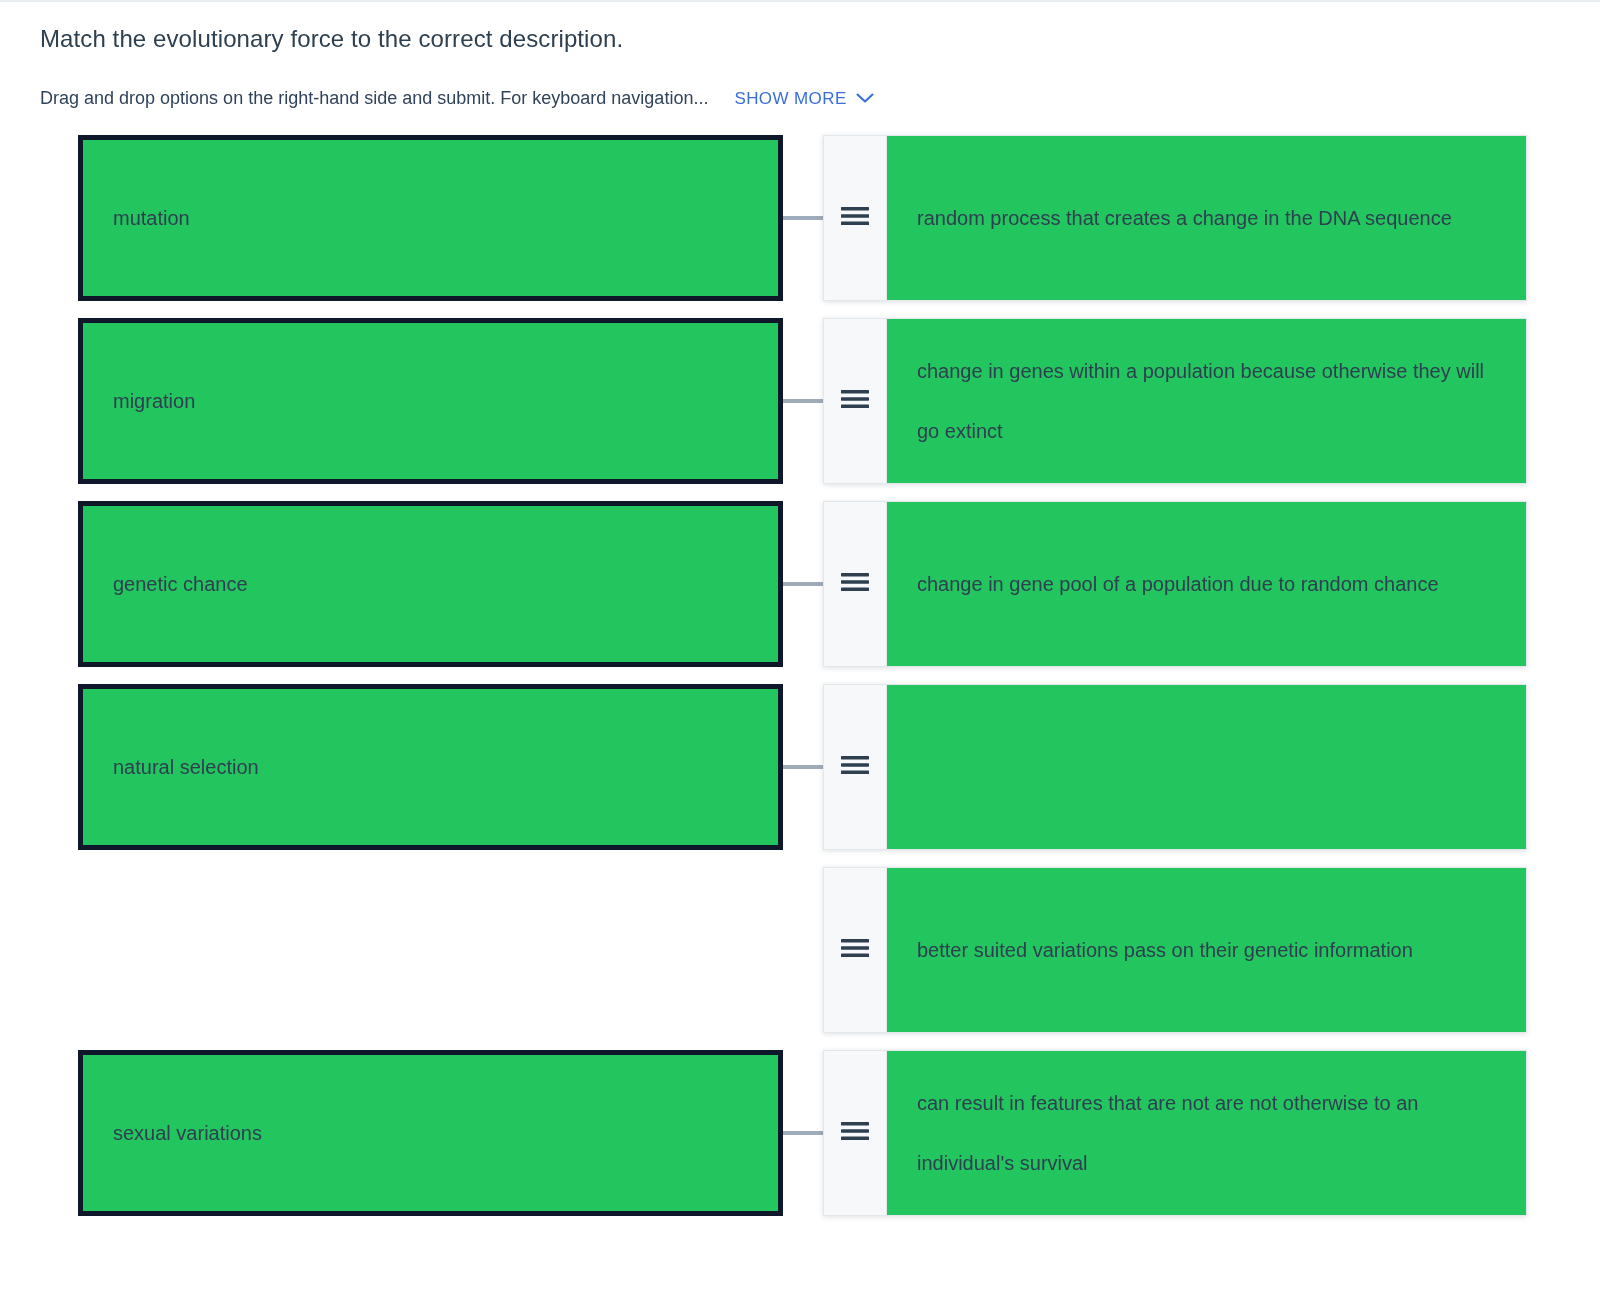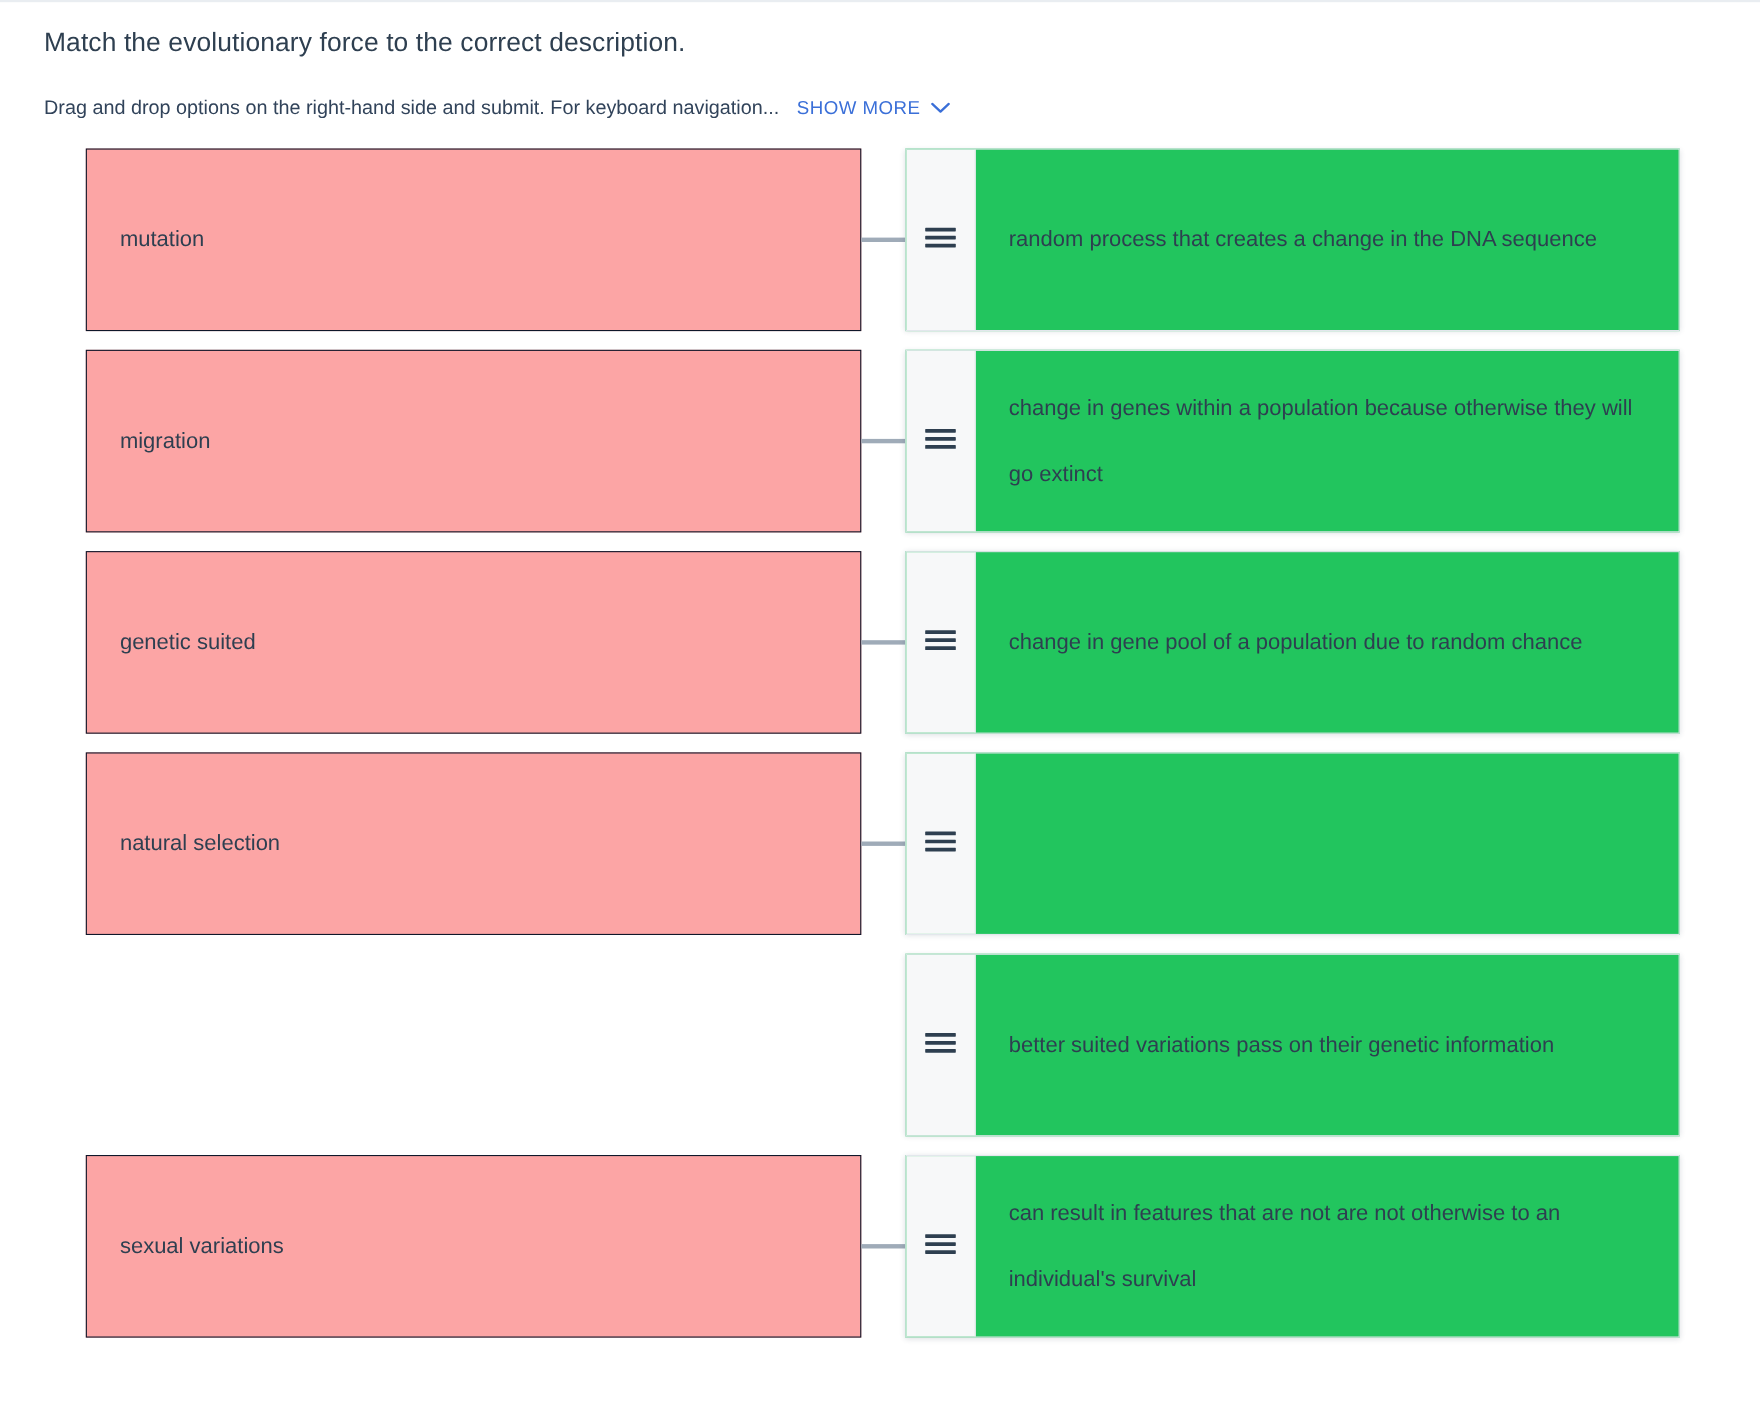--- a/index.html
+++ b/index.html
@@ -25,21 +25,21 @@
     line-height: 34px;
     color: #2e3f50;
     font-weight: 400;
     letter-spacing: 0.1px;
   }
 
   .instructions-row {
     margin-top: 30px;
     display: flex;
     align-items: baseline;
-    gap: 16px;
+    gap: 26px;
     font-size: 18px;
     line-height: 24px;
     color: #31435a;
   }
 
   .instructions-text { font-size: 18px; color: #31435a; }
 
   .show-more {
     display: inline-flex;
     align-items: center;
@@ -64,22 +64,22 @@
     display: flex;
     align-items: stretch;
     height: 166px;
     margin-bottom: 17px;
   }
   .match-row:last-child { margin-bottom: 0; }
 
   
   .term-box {
     width: 705px;
-    background: #fca5a5;
-    border: 1px solid #0f172a;
+    background: #22c55e;
+    border: 5px solid #0f172a;
     display: flex;
     align-items: center;
     padding-left: 30px;
     flex: 0 0 auto;
   }
   .term-box.empty { border: none; background: transparent; }
 
   .term-label {
     font-size: 20px;
     color: #2e3f50;
@@ -201,21 +201,21 @@
         </span>
       </div>
       <div class="desc-text-wrap">
         <span class="desc-text">change in genes within a population because otherwise they will go extinct</span>
       </div>
     </div>
   </div>
 
   <div class="match-row">
     <div class="term-box">
-      <span class="term-label">genetic suited</span>
+      <span class="term-label">genetic chance</span>
     </div>
     <div class="connector">
       <span class="connector-line"></span>
     </div>
     <div class="desc-card">
       <div class="drag-handle">
         <span class="hamburger">
           <svg width="28" height="22" viewBox="0 0 28 22" aria-hidden="true">
             <rect x="0" y="2" width="28" height="3.4" rx="0.6" fill="#2e3f50"></rect>
             <rect x="0" y="9.3" width="28" height="3.4" rx="0.6" fill="#2e3f50"></rect>

